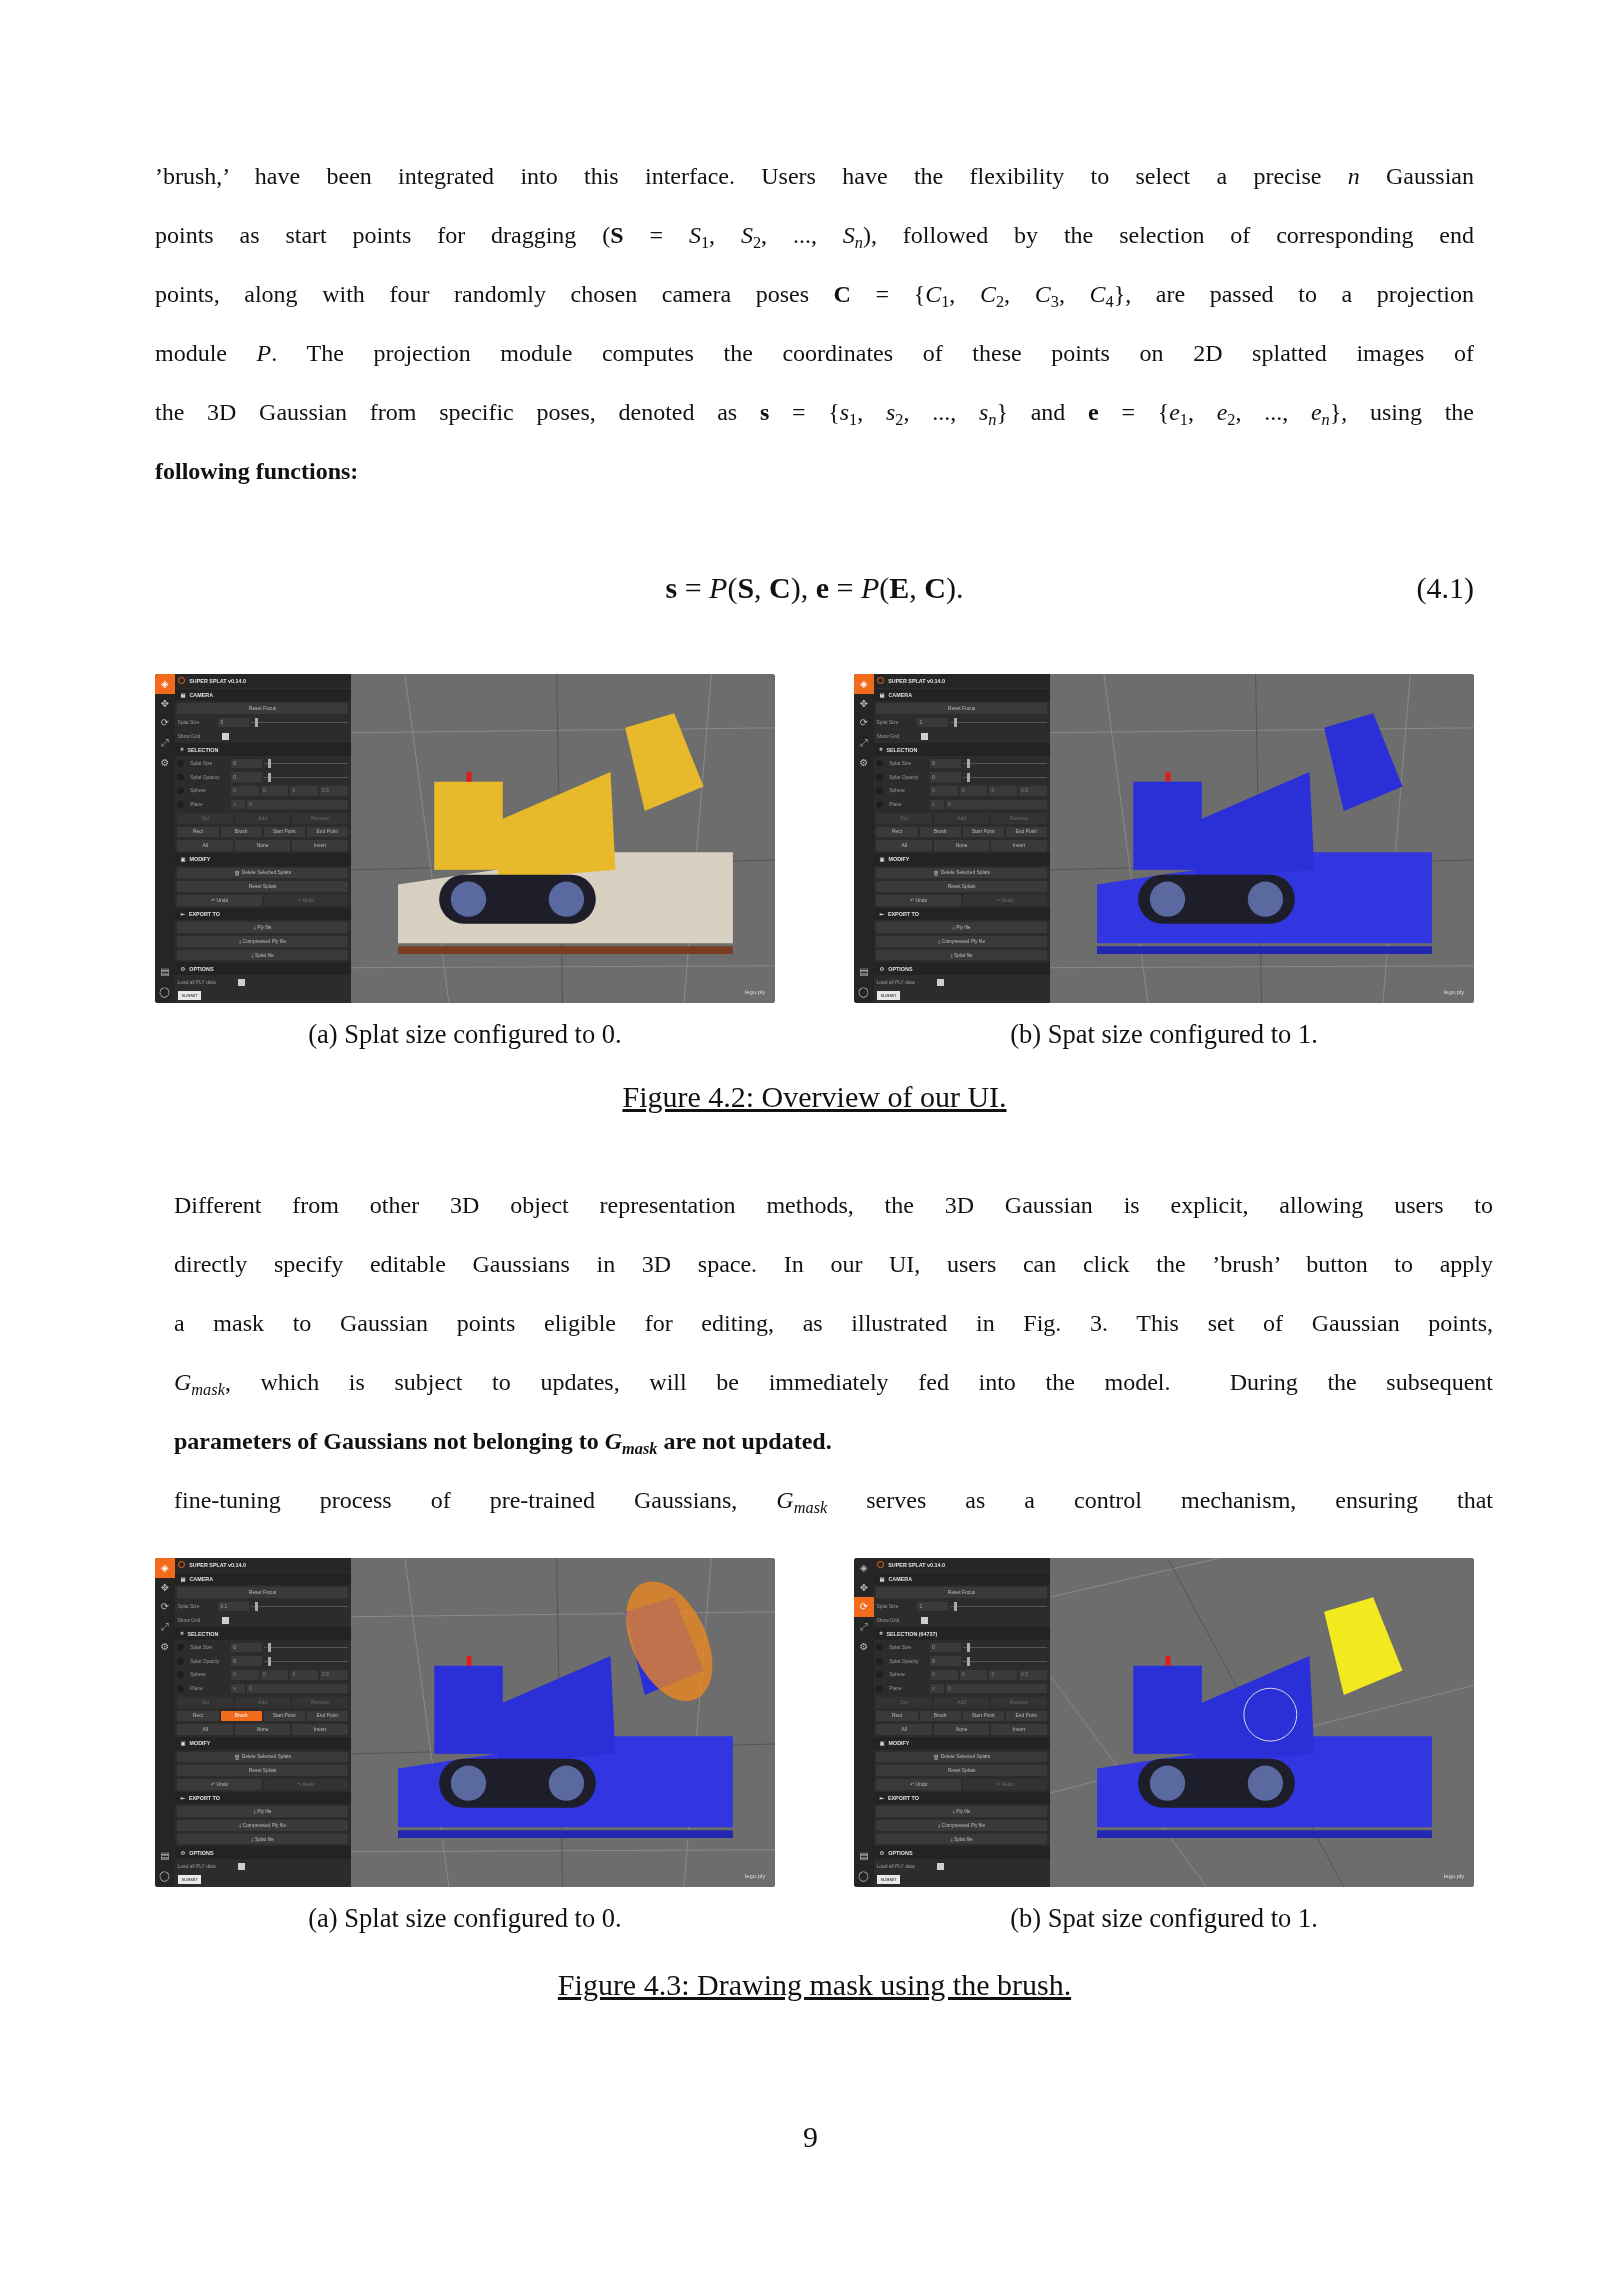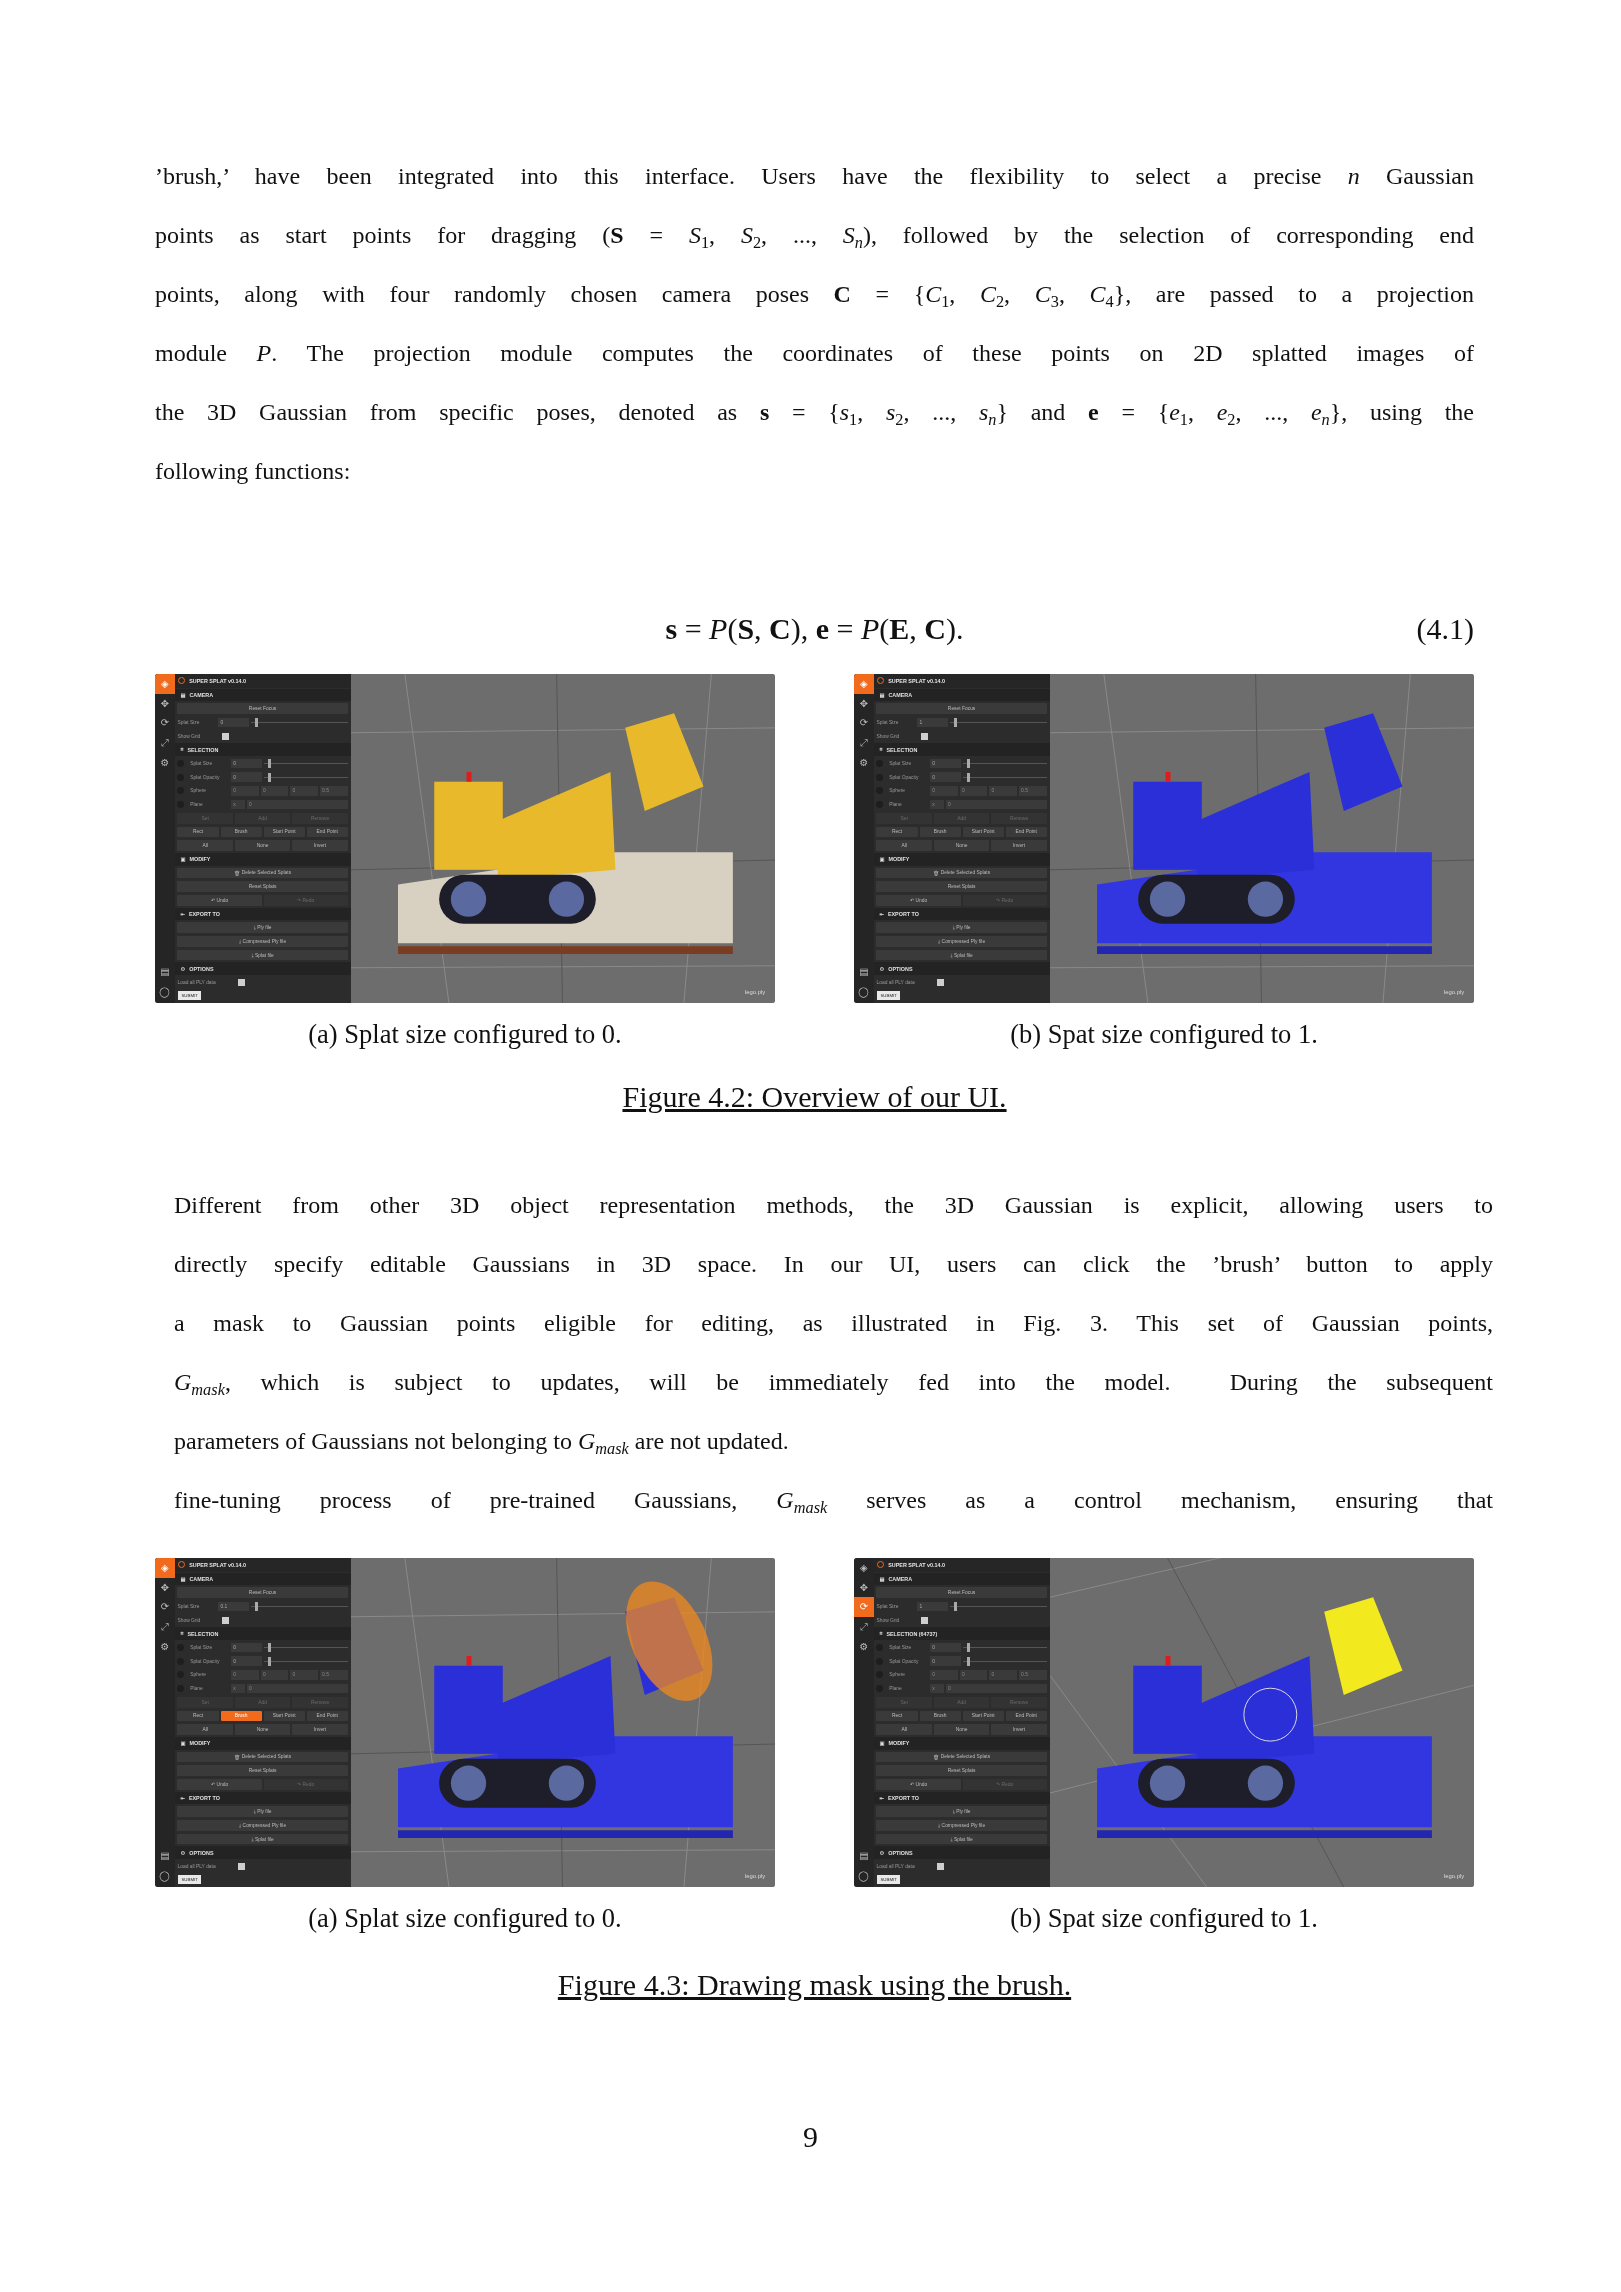--- a/index.html
+++ b/index.html
@@ -1,26 +1,26 @@
 <!DOCTYPE html>
 <html><head>
 <meta charset="utf-8">
 <style>
   * { box-sizing: border-box; margin: 0; padding: 0; }
   html, body { width: 1621px; height: 2293px; background: #ffffff; }
   body { position: relative; font-family: "Liberation Serif", "DejaVu Serif", serif; color: #111; }
 
   .para { position: absolute; left: 155px; width: 1319px; font-size: 24px; line-height: 59px; text-align: justify; }
   .para .ln { display: block; text-align: justify; text-align-last: justify; white-space: nowrap; }
-  .para .ln.last { text-align-last: left; }
+  .para .ln.last { text-align-last: left; font-weight: bold; }
   .it { font-style: italic; }
   .bf { font-weight: bold; }
   sub { font-size: 0.68em; vertical-align: -0.28em; line-height: 0; }
 
-  .eq { position: absolute; top: 571px; left: 155px; width: 1319px; font-size: 30px; height: 49px; margin-top: 41px; }
+  .eq { position: absolute; top: 571px; left: 155px; width: 1319px; font-size: 30px; height: 49px; }
   .eq .body { position: absolute; left: 0; right: 0; text-align: center; }
   .eq .num { position: absolute; right: 0; top: 0; }
 
   .figure { position: absolute; left: 155px; width: 1319px; }
   .panel { position: absolute; width: 620px; height: 329px; background: #6b6b6b; overflow: hidden; border-radius: 2.9px; }
   .panel .rail { position: absolute; left: 0; top: 0; width: 19.6px; height: 100%; background: #252525; }
   .panel .rail .tool { width: 19.6px; height: 19.6px; display: flex; align-items: center; justify-content: center; color: #bbb; font-size: 9.8px; font-family: "DejaVu Sans", sans-serif; }
   .panel .rail .tool.active { background: #f26b1d; color: #fff; }
   .panel .rail .bottom { position: absolute; bottom: 2px; left: 0; width: 19.6px; }
   .panel .side { position: absolute; left: 19.6px; top: 0; width: 176px; height: 100%; background: #2c2c2c; font-family: "Liberation Sans", "DejaVu Sans", sans-serif; color: #bdbdbd; font-size: 4.9px; }

